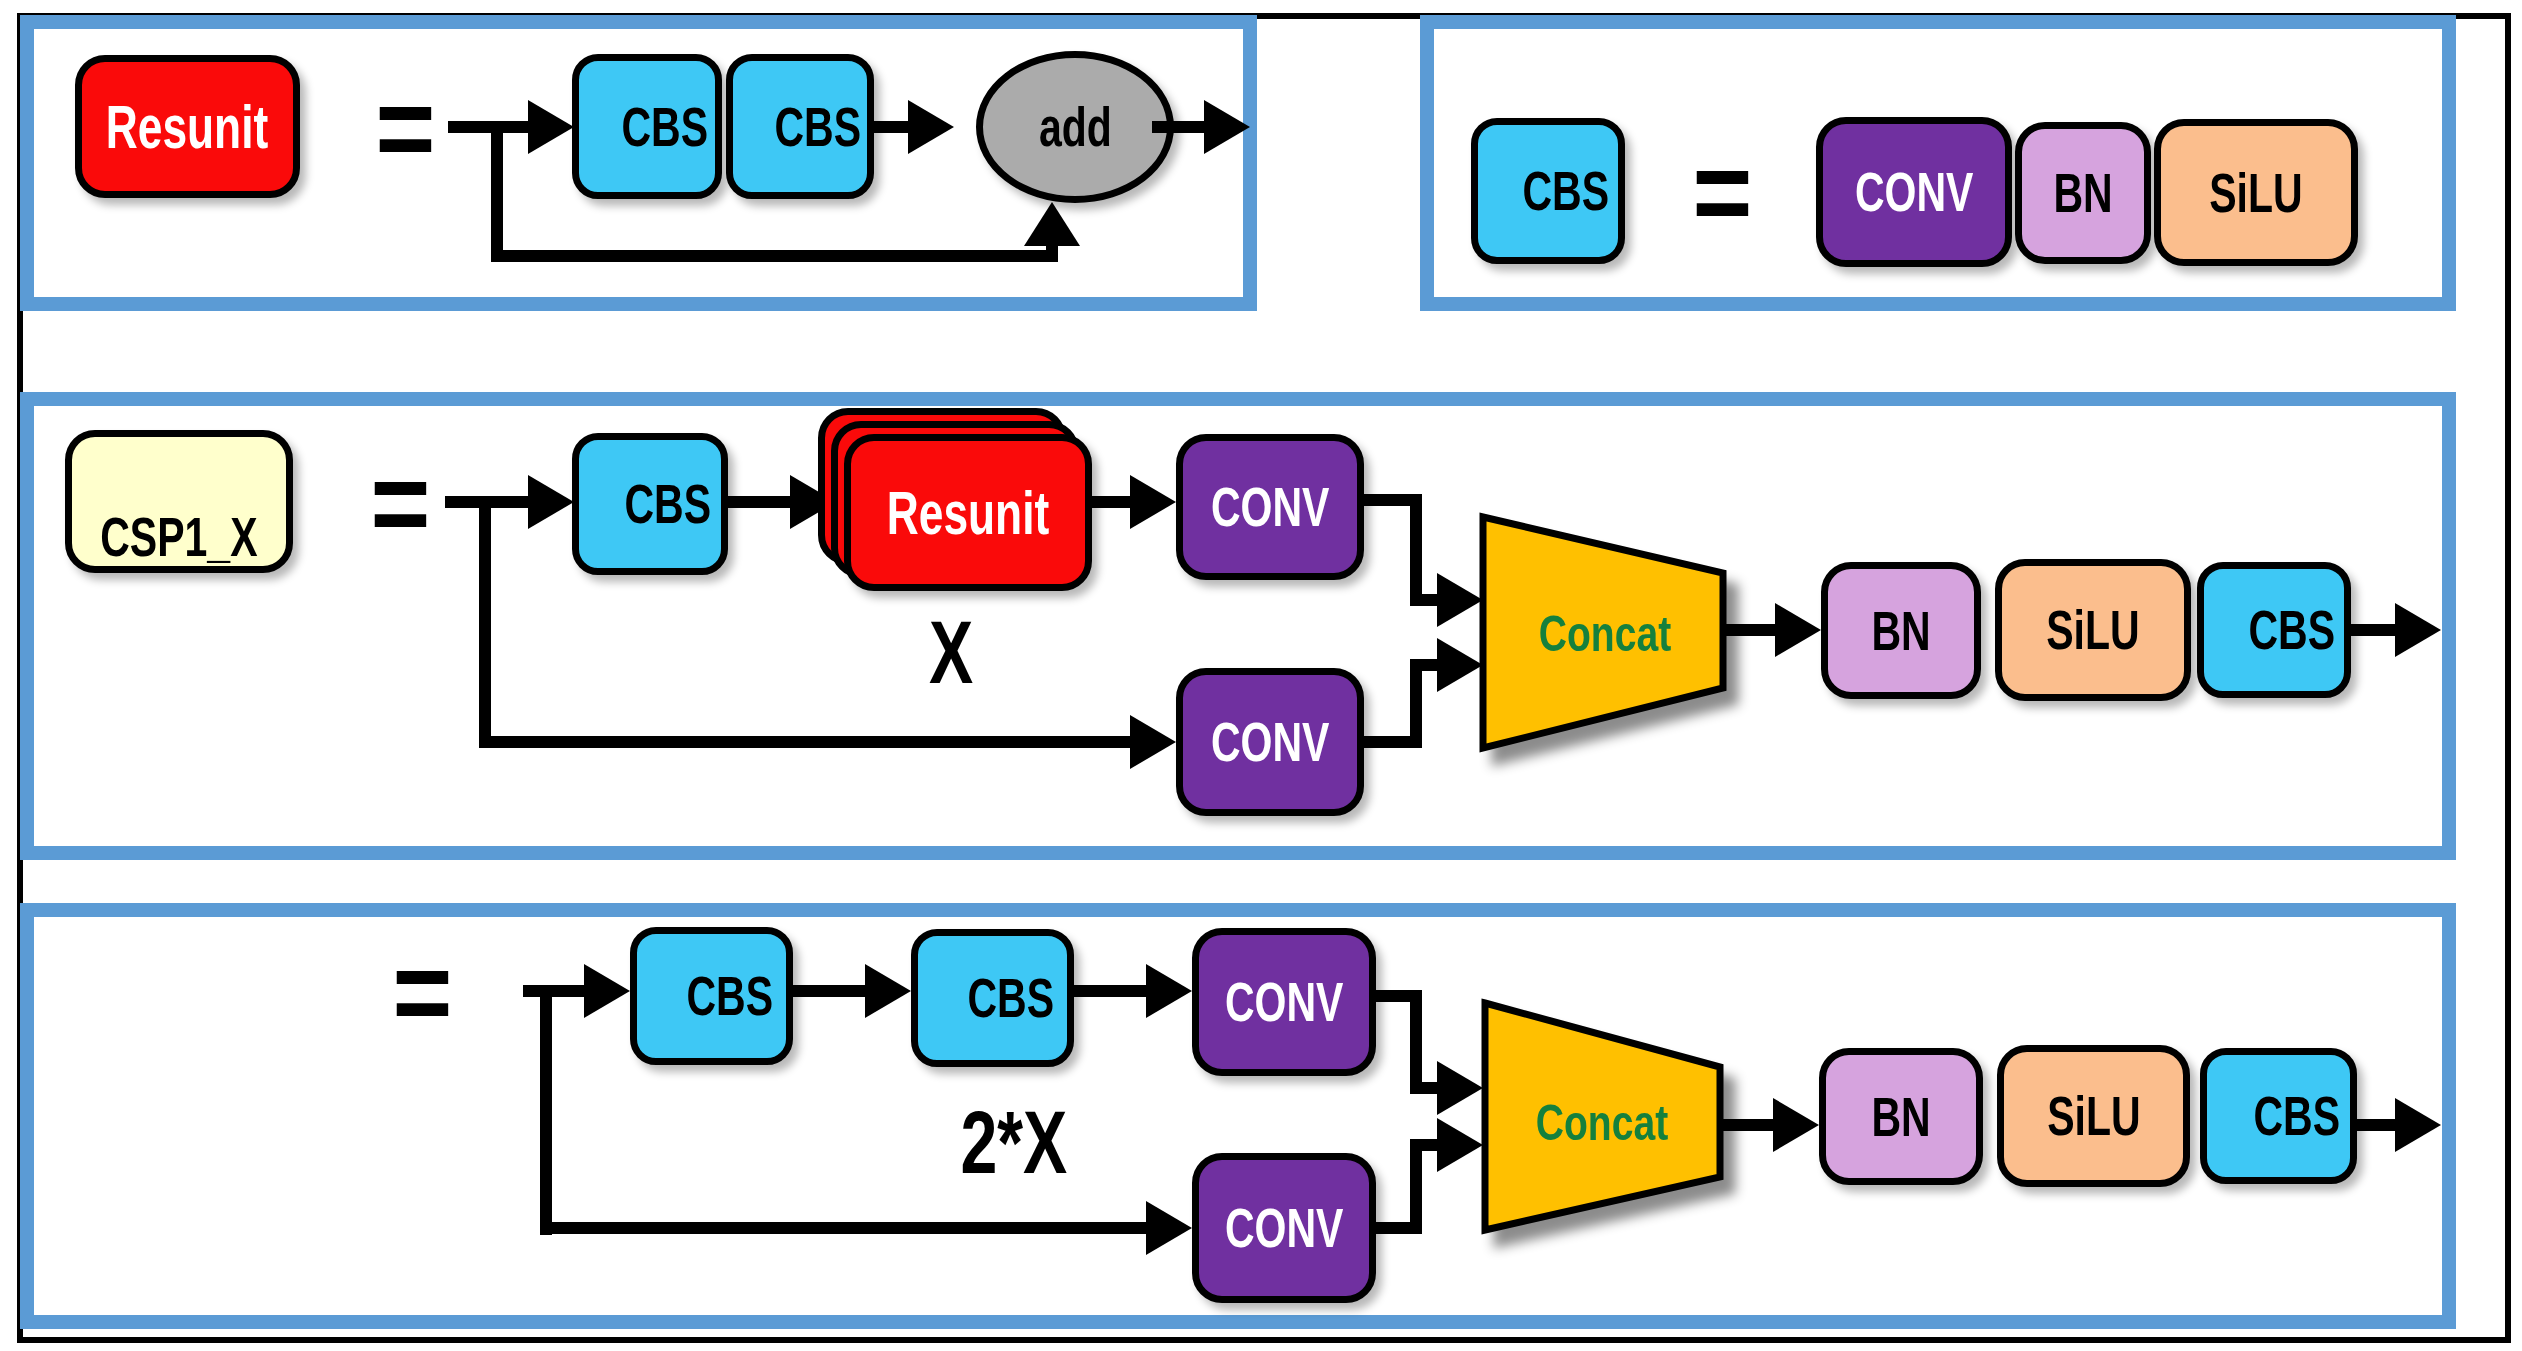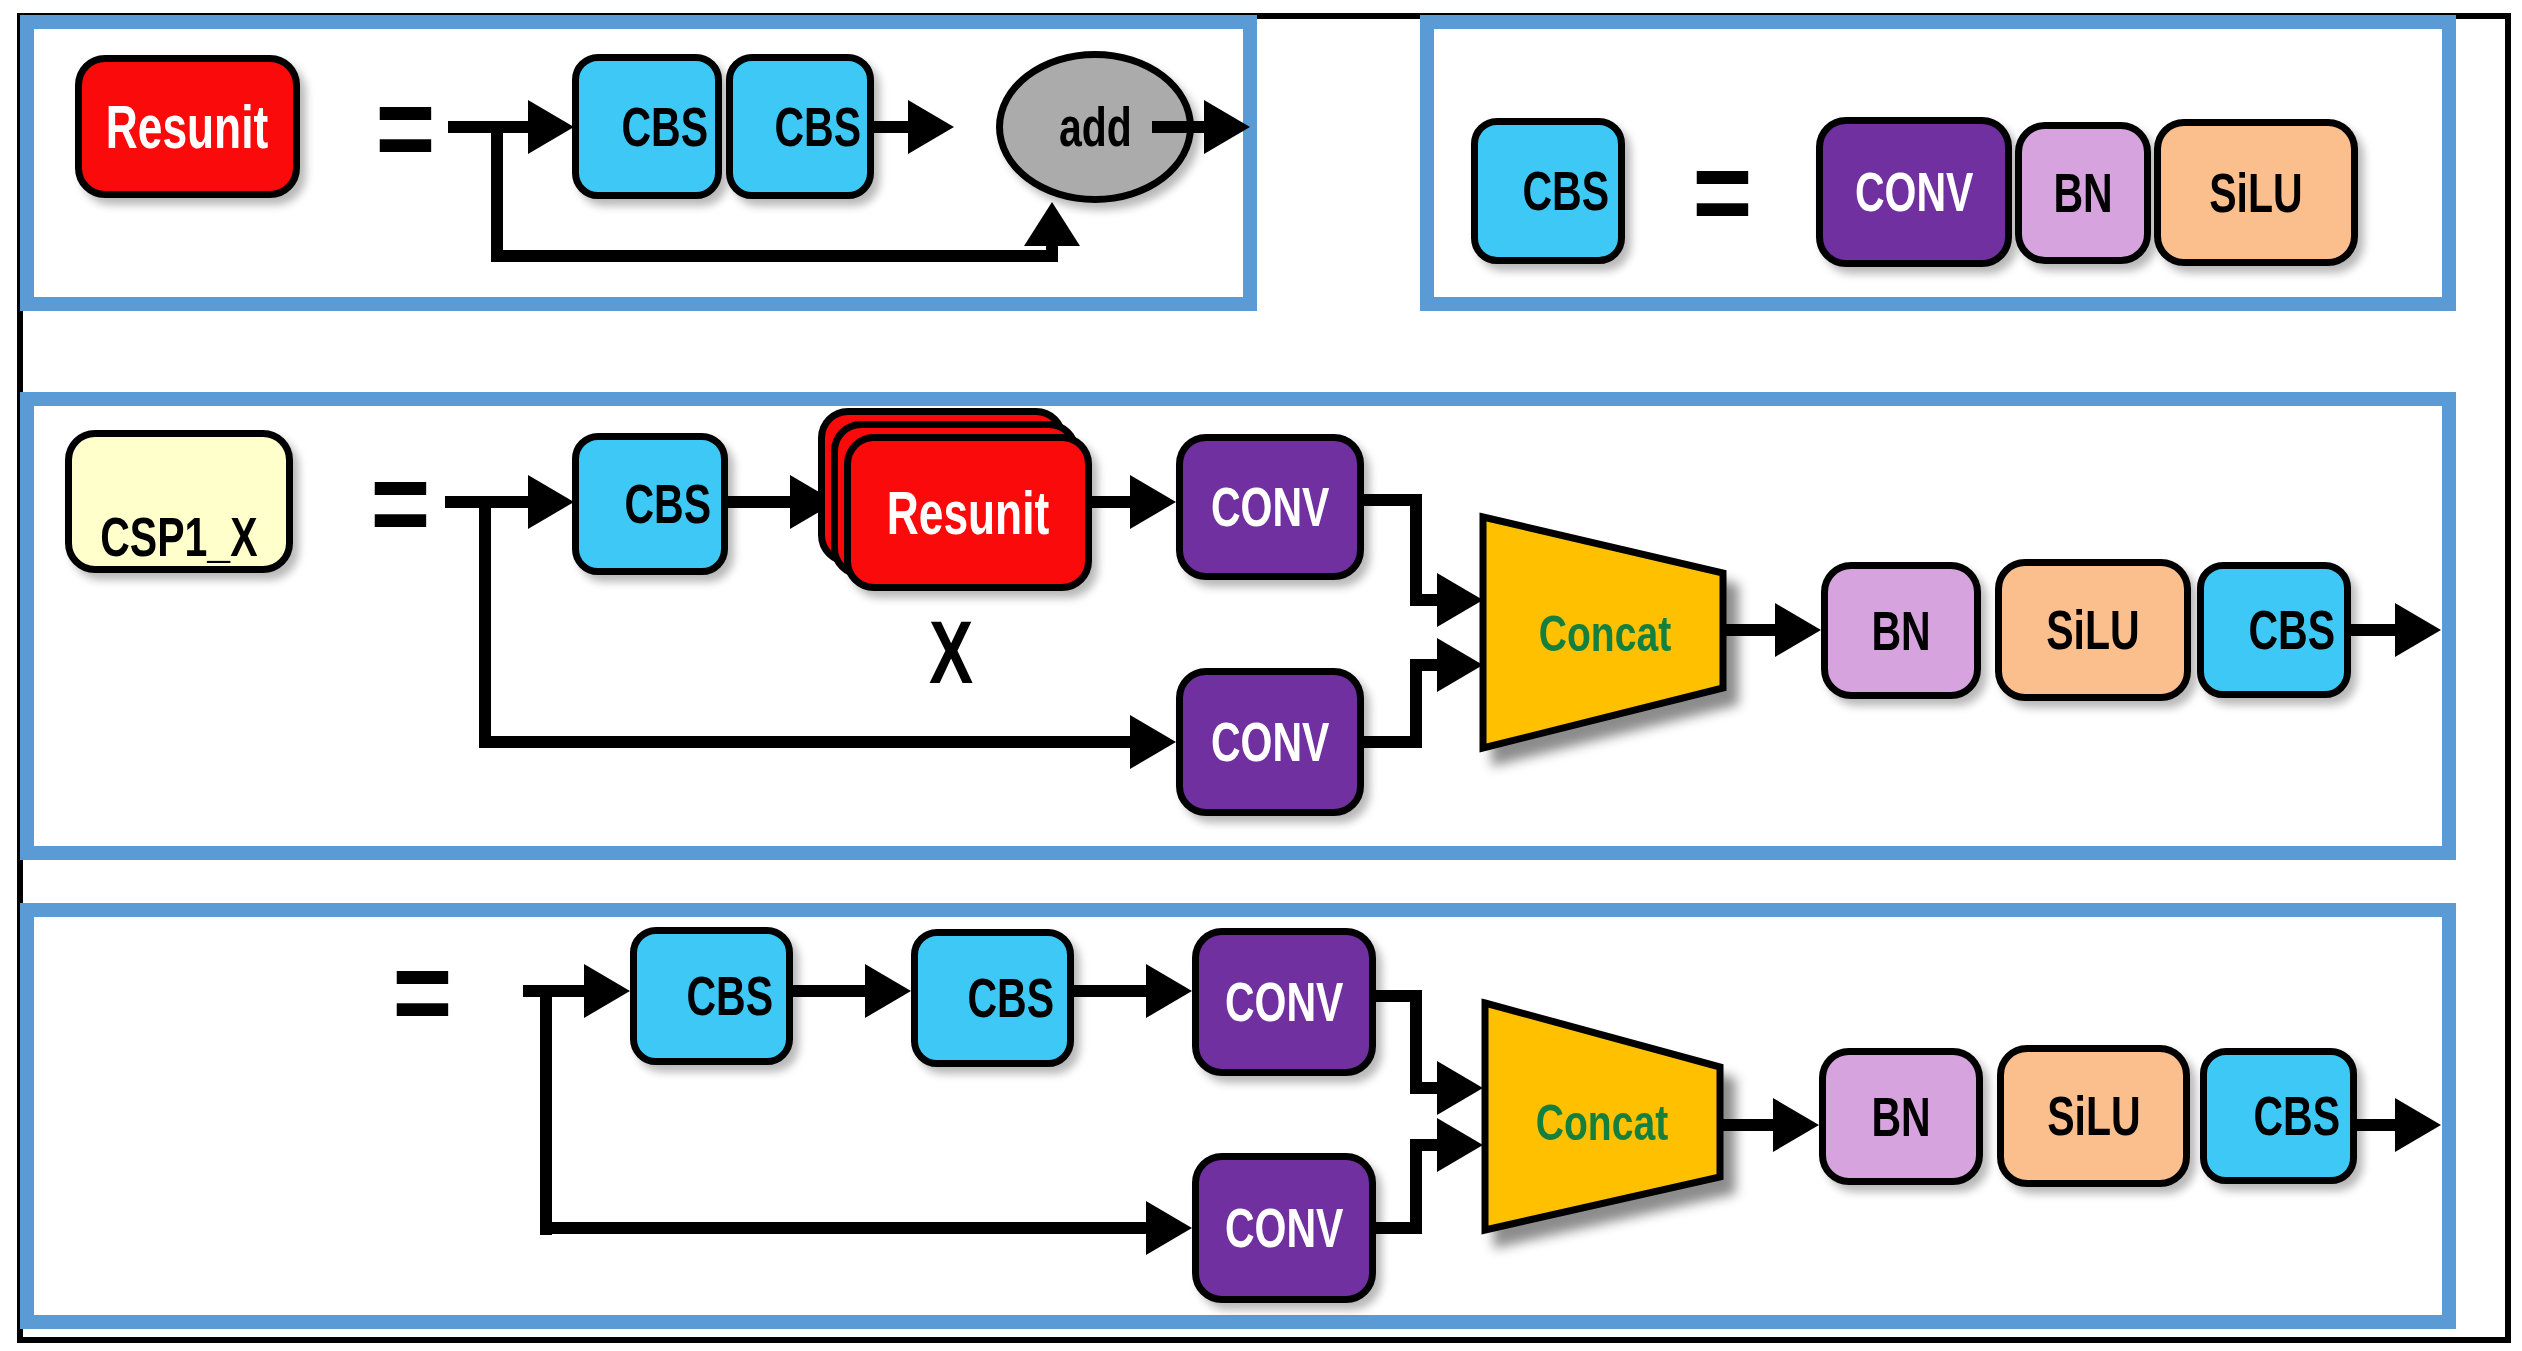--- a/index.html
+++ b/index.html
@@ -69,21 +69,21 @@
   <div class="hl" style="left:448px;top:121px;width:80px;"></div>
   <div class="ah-r" style="left:528px;top:100px;"></div>
   <div class="bx sq cyan" style="left:572px;top:54px;width:150px;height:145px;">
     <span class="lbl">CBS</span>
   </div>
   <div class="bx sq cyan" style="left:726px;top:54px;width:148px;height:145px;">
     <span class="lbl">CBS</span>
   </div>
   <div class="hl" style="left:874px;top:121px;width:36px;"></div>
   <div class="ah-r" style="left:908px;top:100px;"></div>
-  <div class="bx ellipse grayfill" style="left:996px;top:51px;width:198px;height:152px;">
+  <div class="bx ellipse grayfill" style="left:976px;top:51px;width:198px;height:152px;">
     <span class="lbl">add</span>
   </div>
   <div class="hl" style="left:1152px;top:121px;width:52px;"></div>
   <div class="ah-r" style="left:1204px;top:100px;"></div>
 
   <div class="vl" style="left:491px;top:121px;height:141px;"></div>
   <div class="hl" style="left:491px;top:250px;width:567px;"></div>
   <div class="vl" style="left:1046px;top:240px;height:22px;"></div>
   <div class="ah-u" style="left:1024px;top:202px;"></div>
 
@@ -173,20 +173,23 @@
   <div class="hl" style="left:523px;top:985px;width:65px;"></div>
   <div class="ah-r" style="left:584px;top:964px;"></div>
   <div class="bx sq cyan" style="left:630px;top:927px;width:163px;height:138px;">
     <span class="lbl">CBS</span>
   </div>
   <div class="hl" style="left:793px;top:985px;width:74px;"></div>
   <div class="ah-r" style="left:865px;top:964px;"></div>
   <div class="bx sq cyan" style="left:911px;top:929px;width:163px;height:138px;">
     <span class="lbl">CBS</span>
   </div>
+  <div class="free-lbl" style="left:914px;top:1097px;width:200px;height:90px;">
+    <span>2*X</span>
+  </div>
   <div class="hl" style="left:1074px;top:985px;width:74px;"></div>
   <div class="ah-r" style="left:1146px;top:964px;"></div>
   <div class="bx purple" style="left:1192px;top:928px;width:184px;height:148px;">
     <span class="lbl t-white">CONV</span>
   </div>
   <div class="bx purple" style="left:1192px;top:1153px;width:184px;height:150px;">
     <span class="lbl t-white">CONV</span>
   </div>
 
   <div class="vl" style="left:540px;top:985px;height:250px;"></div>

